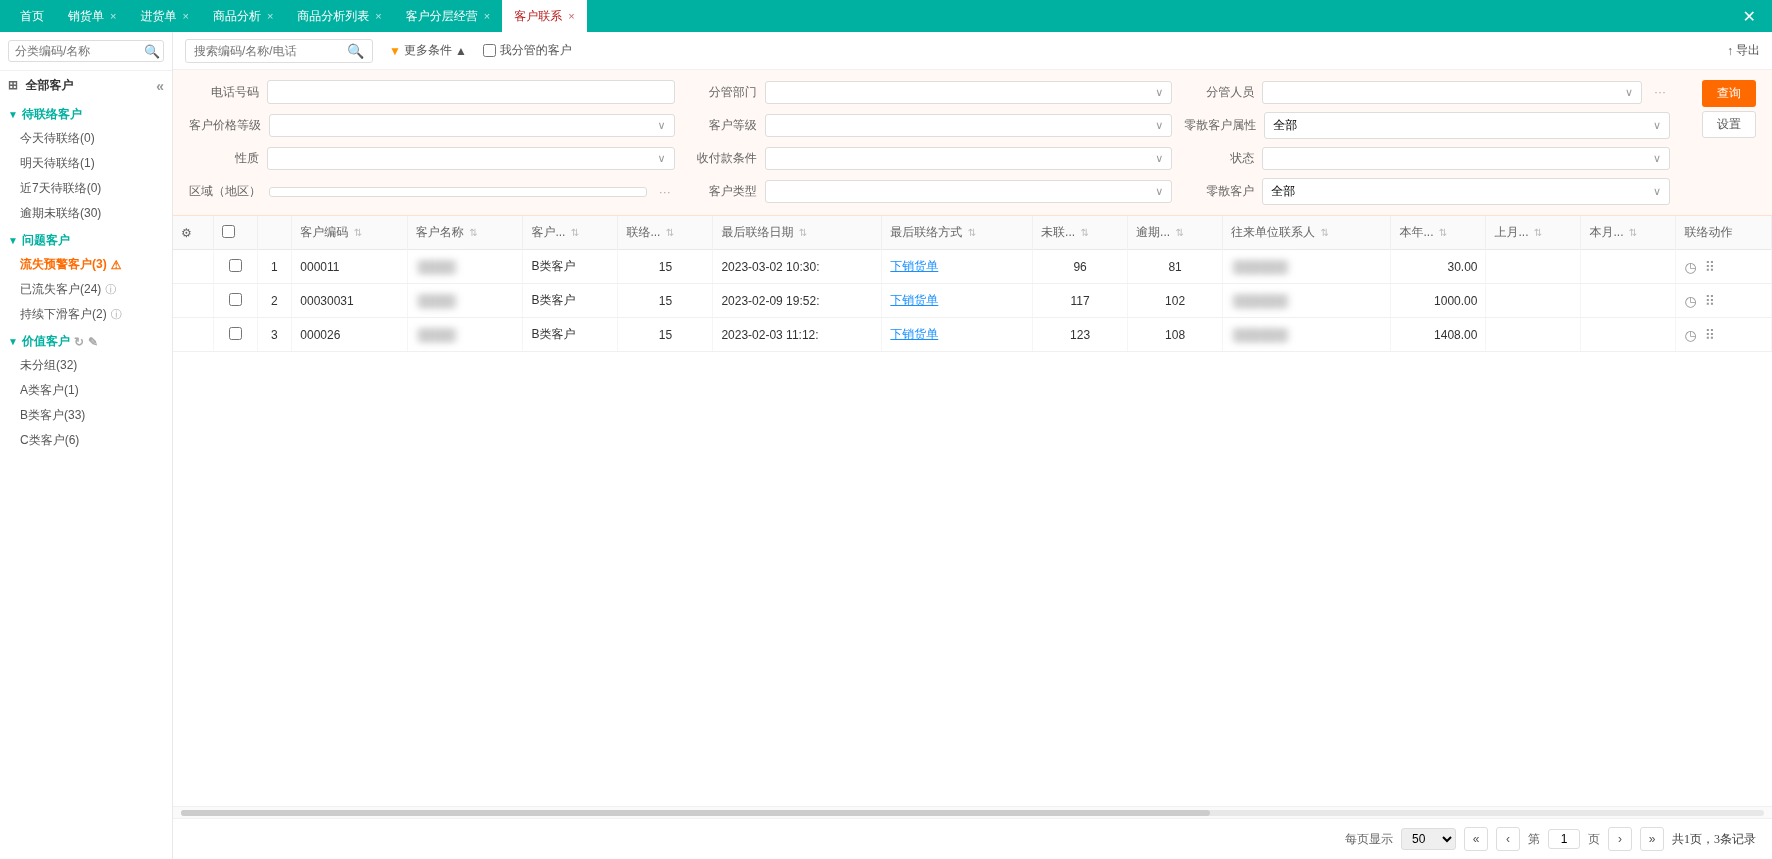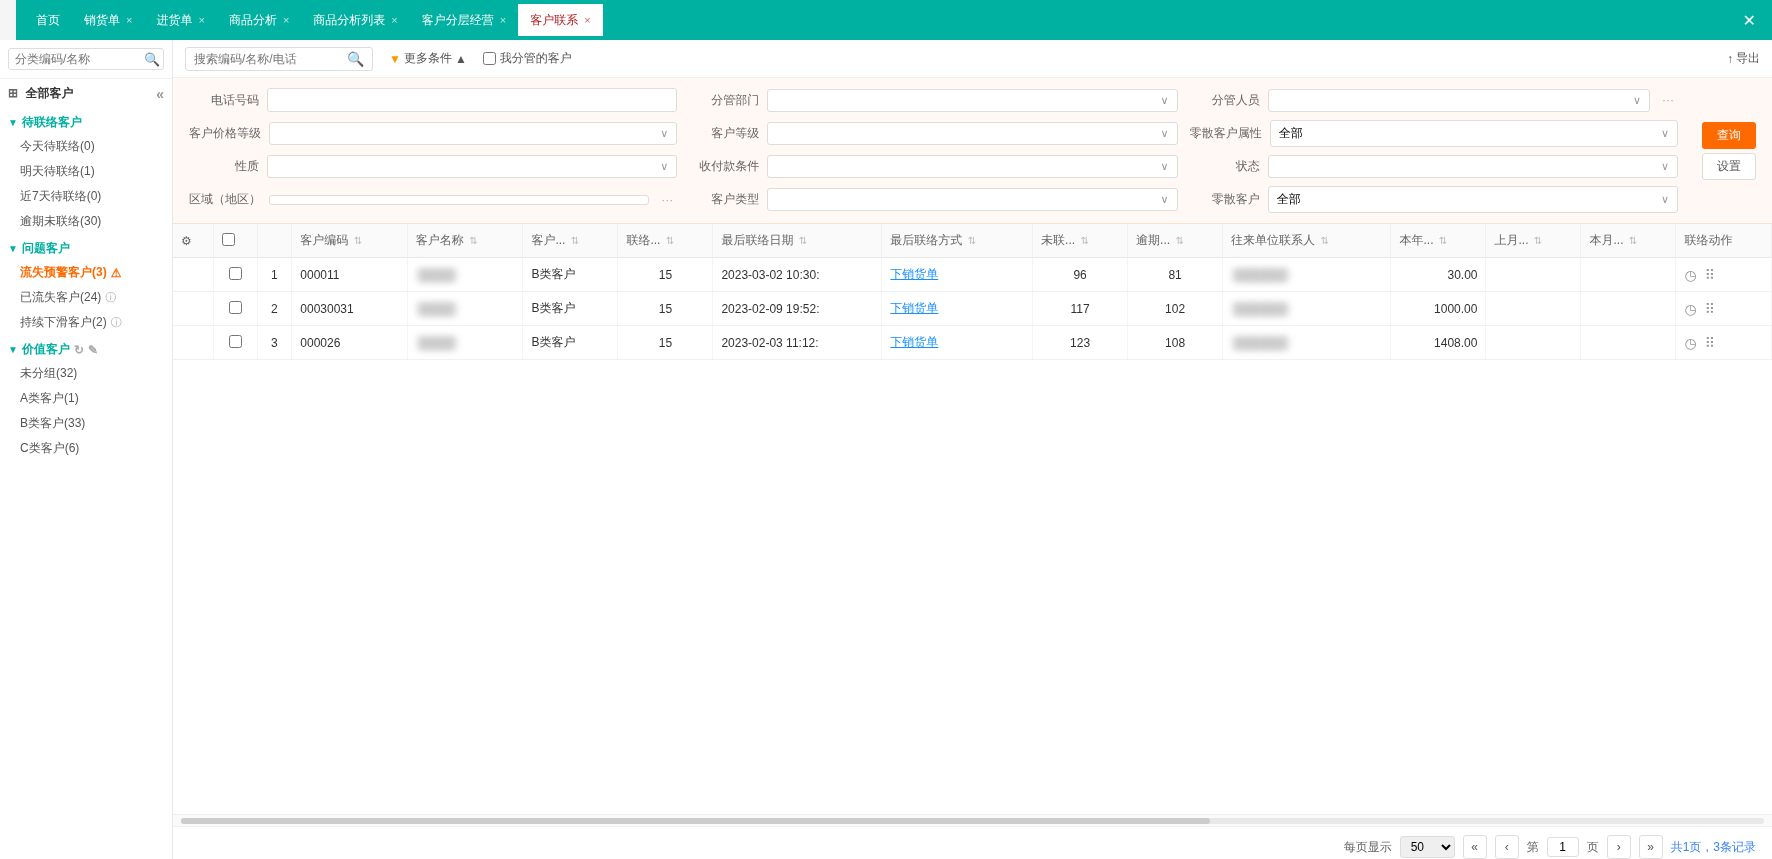--- a/index.html
+++ b/index.html
@@ -1,26 +1,25 @@
 <!DOCTYPE html>
 <html><head>
   <meta charset="utf-8">
   <style>
     * { box-sizing: border-box; margin: 0; padding: 0; font-family: 'Microsoft YaHei', Arial, sans-serif; font-size: 12px; }
     body { background: #f5f5f5; overflow: hidden; width: 1772px; height: 859px; }
 
     
     .top-nav {
       background: #00b0a0;
-      height: 40px;
+      height: 32px;
       display: flex;
       align-items: center;
       padding: 0 8px;
       color: white;
-      margin-left: 16px;
     }
     .top-nav-item {
       padding: 0 12px;
       height: 32px;
       display: flex;
       align-items: center;
       cursor: pointer;
       color: white;
       font-size: 13px;
       position: relative;
@@ -354,21 +353,21 @@
     }
     .pagination-btn:disabled { color: #ccc; }
     .page-input {
       border: 1px solid #ddd;
       border-radius: 3px;
       width: 32px;
       text-align: center;
       padding: 2px;
       font-size: 12px;
     }
-    .pagination-info { color: #3b82f6; }
+    .pagination-info { color: #404040; font-family: Liberation Serif, serif; }
 
     
     .scrollbar-container {
       border-top: 1px solid #f0f0f0;
       height: 12px;
       background: #fafafa;
       display: flex;
       align-items: center;
       padding: 0 8px;
     }
@@ -509,21 +508,21 @@
         <input type="checkbox" style="">
         <span>我分管的客户</span>
       </label>
       <div class="export-btn">
         <span>↑</span>
         <span>导出</span>
       </div>
     </div>
 
     <div class="advanced-filter">
-      <div style="display:flex;gap:16px;align-items:center;">
+      <div style="display:flex;gap:24px;align-items:flex-start;">
         <div style="flex:1;">
 
           <div class="filter-row">
             <div class="filter-field">
               <span class="filter-label">电话号码</span>
               <input class="filter-input" style="flex: 2 1 0%;" type="text">
             </div>
             <div class="filter-field">
               <span class="filter-label">分管部门</span>
               <div class="filter-select">

